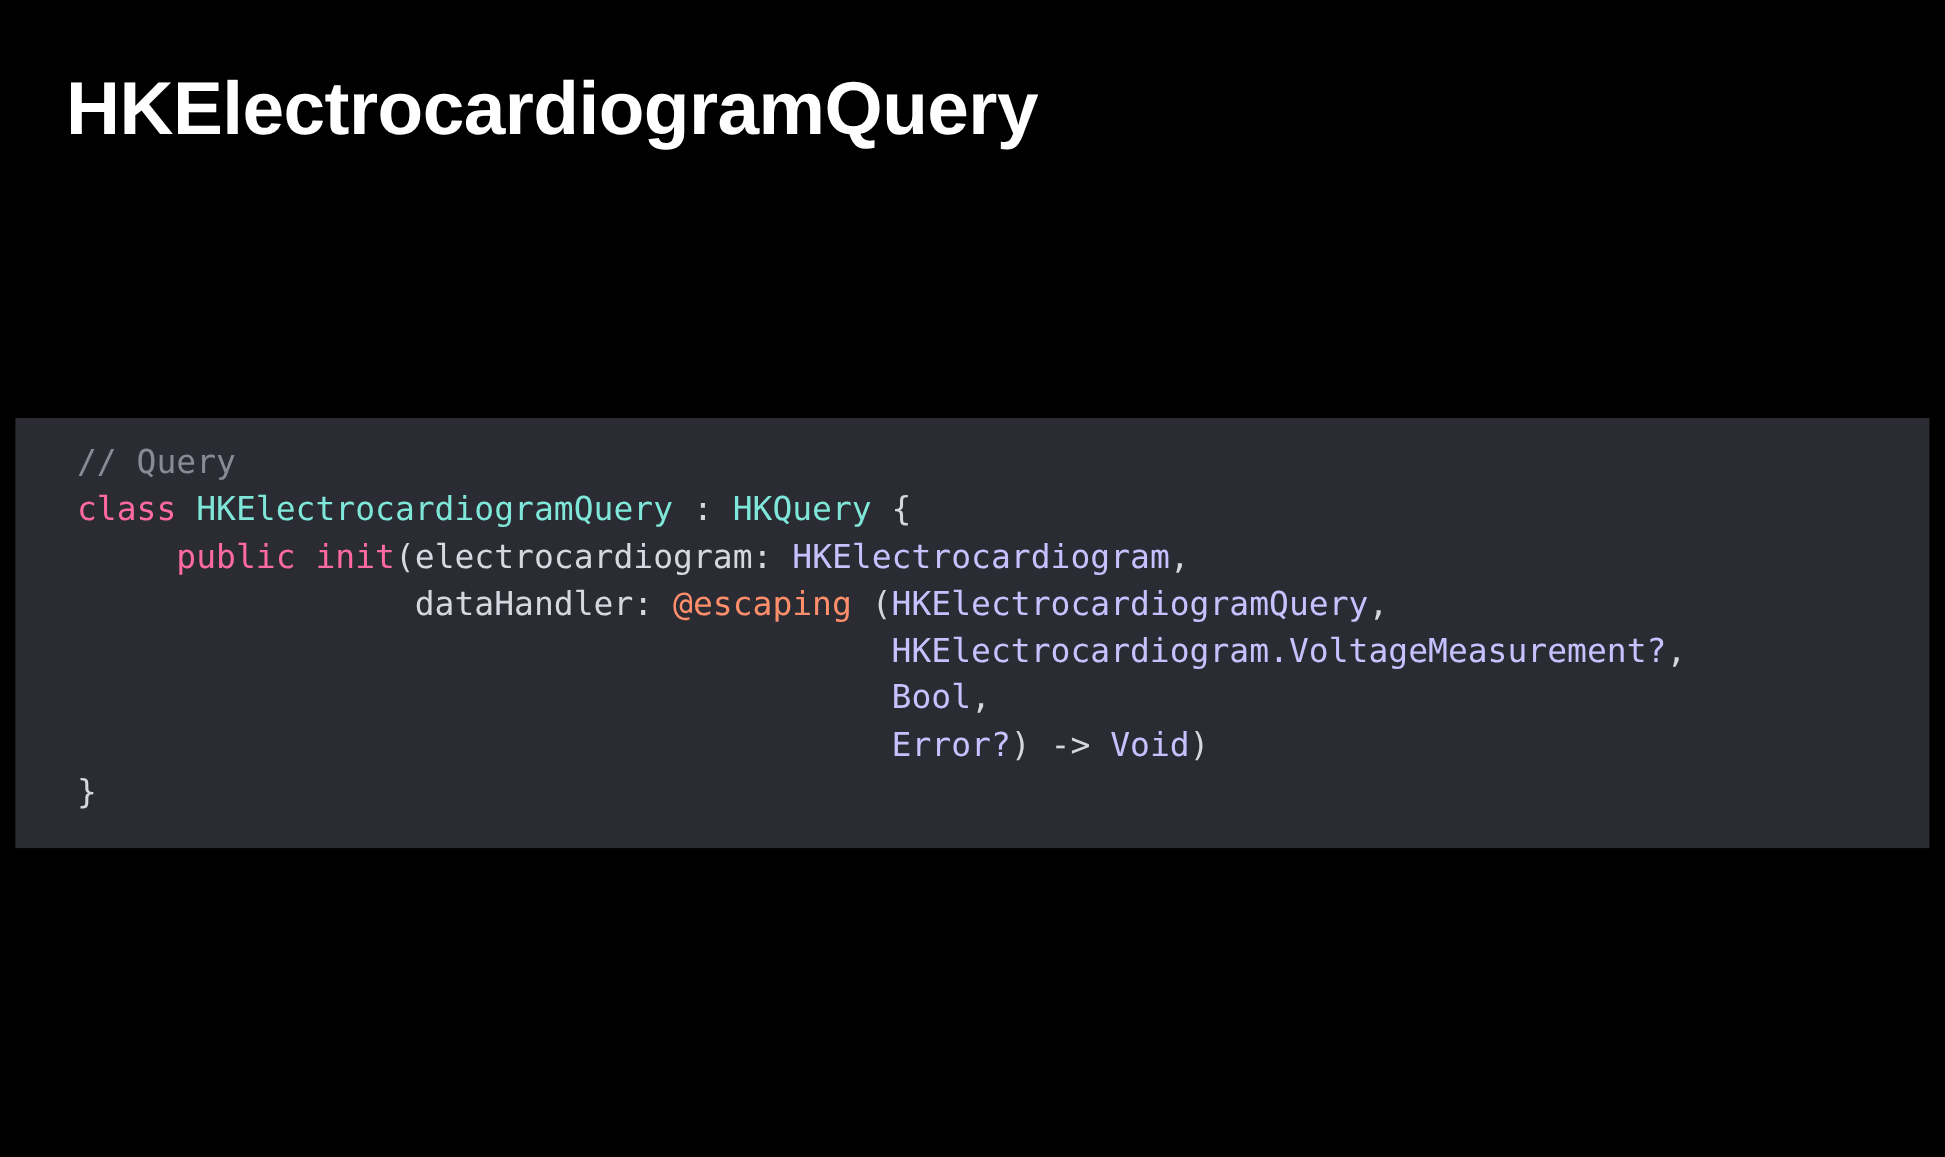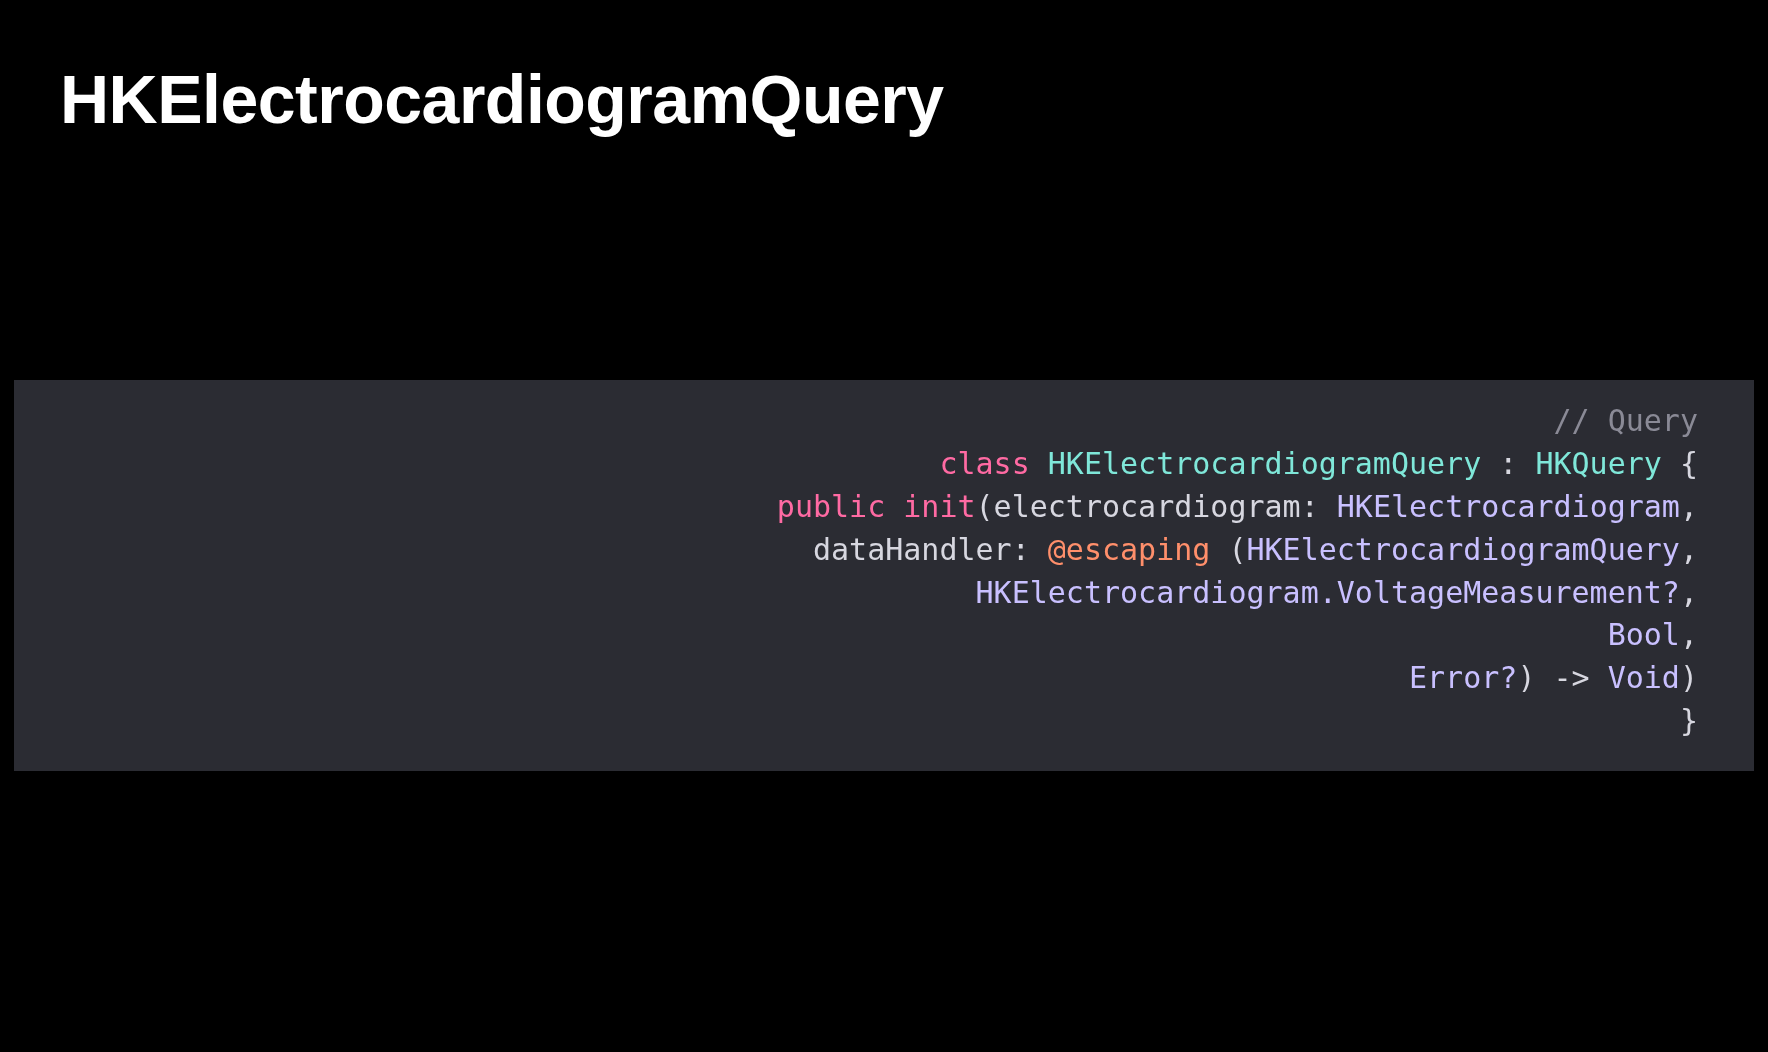--- a/index.html
+++ b/index.html
@@ -26,21 +26,20 @@
     letter-spacing: -0.5px;
   }
   .code-block {
     position: absolute;
     top: 380px;
     left: 14px;
     right: 14px;
     background: #2b2c33;
     padding: 20px 56px 28px 56px;
     box-sizing: border-box;
-    text-align: right;
   }
   pre.code {
     margin: 0;
     font-family: "SF Mono", ui-monospace, Menlo, Consolas, monospace;
     font-size: 30px;
     line-height: 1.43;
     color: #d7d7e0;
     white-space: pre;
   }
   .tok-comment { color: #8a8a96; }

